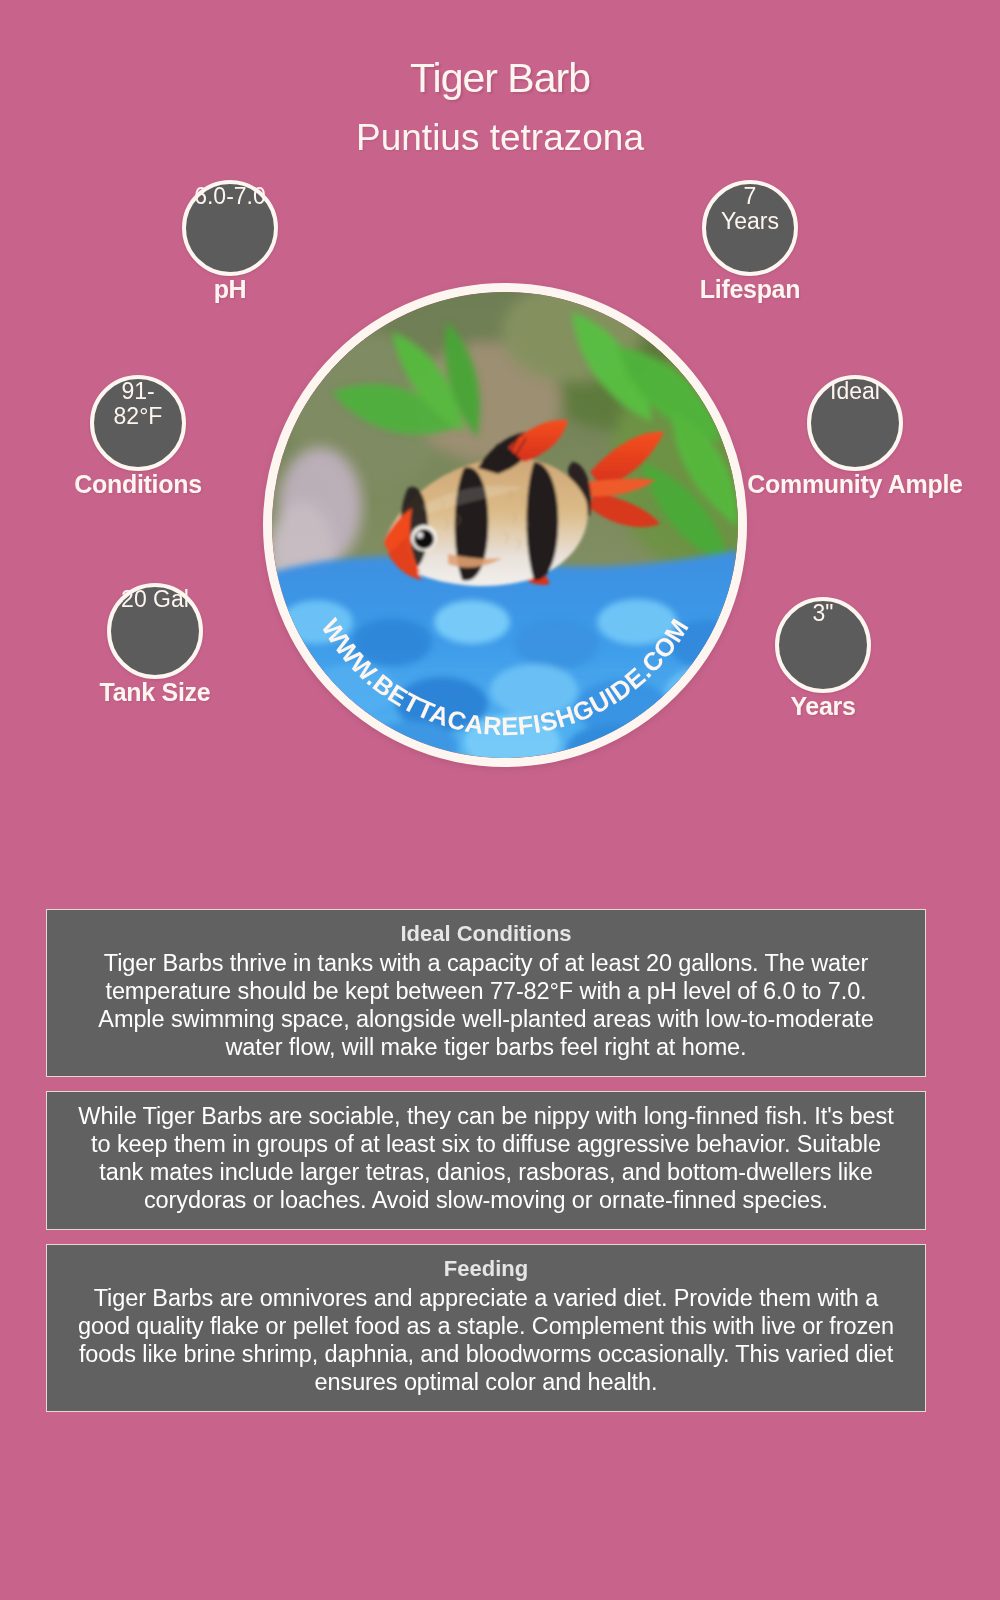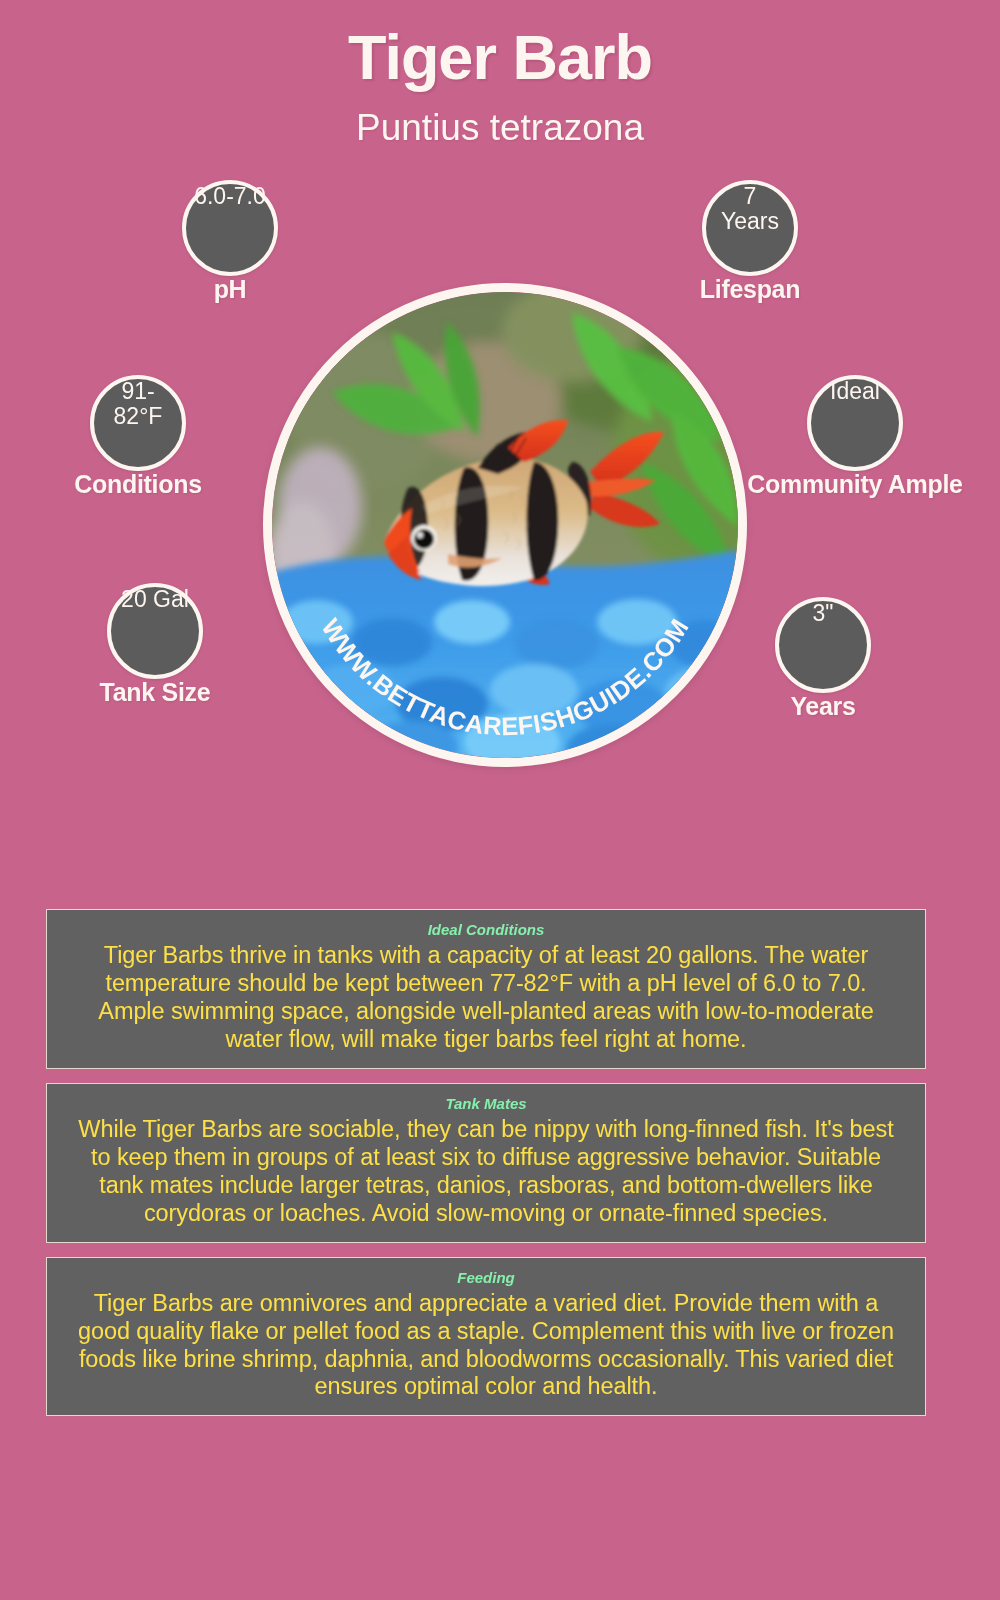--- a/index.html
+++ b/index.html
@@ -14,26 +14,27 @@
   .page {
     position:relative;
     width:1000px; height:1600px;
     background:#c8648c;
   }
 
   
   .header { position:absolute; top:26px; left:0; width:1000px; text-align:center; }
 
   .title {
-    font-size:63px;
-    font-weight:bold;
+    font-size:41px;
+    font-weight:normal;
     letter-spacing:-1px;
     color:#fdf5ef;
     line-height:1.0;
     text-shadow:2px 2px 2px rgba(140,60,90,0.30);
+    margin-top:32px;
   }
   .subtitle {
     margin-top:20px;
     font-size:37px;
     font-weight:400;
     color:#fdf5ef;
     line-height:1.0;
     text-shadow:1px 1px 2px rgba(140,60,90,0.25);
   }
 
@@ -114,29 +115,28 @@
   .panels { position:absolute; left:46px; top:909px; width:880px; }
 
   .panel {
     background:#616161;
     border:1px solid #e4d9cf;
     padding:11px 24px 14px 24px;
     margin-bottom:14px;
     text-align:center;
   }
   .panel-title {
-    color:#86efac;
-    font-size:15px;
+    color:#e5e5e5;
+    font-size:22px;
     font-weight:bold;
     line-height:1.2;
     margin-bottom:3px;
-    font-style:italic;
   }
   .panel-body {
-    color:#fde047;
+    color:#ffffff;
     font-size:23.5px;
     font-weight:400;
     line-height:1.19;
     letter-spacing:-0.1px;
   }
 </style>
 </head>
 <body>
 
 <div class="page">
@@ -334,21 +334,20 @@
   </div>
 
   <div class="panels">
 
     <div class="panel">
       <div class="panel-title">Ideal Conditions</div>
       <div class="panel-body">Tiger Barbs thrive in tanks with a capacity of at least 20 gallons. The water temperature should be kept between 77-82°F  with a pH level of 6.0 to 7.0. Ample swimming space, alongside well-planted areas with low-to-moderate water flow, will make tiger barbs feel right at home.</div>
     </div>
 
     <div class="panel">
-      <div class="panel-title">Tank Mates</div>
       <div class="panel-body">While Tiger Barbs are sociable, they can be nippy with long-finned fish. It's best to keep them in groups of at least six to diffuse aggressive behavior. Suitable tank mates include larger tetras, danios, rasboras, and bottom-dwellers like corydoras or loaches. Avoid slow-moving or ornate-finned species.</div>
     </div>
 
     <div class="panel">
       <div class="panel-title">Feeding</div>
       <div class="panel-body">Tiger Barbs are omnivores and appreciate a varied diet. Provide them with a good quality flake or pellet food as a staple. Complement this with live or frozen foods like brine shrimp, daphnia, and bloodworms occasionally. This varied diet ensures optimal color and health.</div>
     </div>
 
   </div>
 

